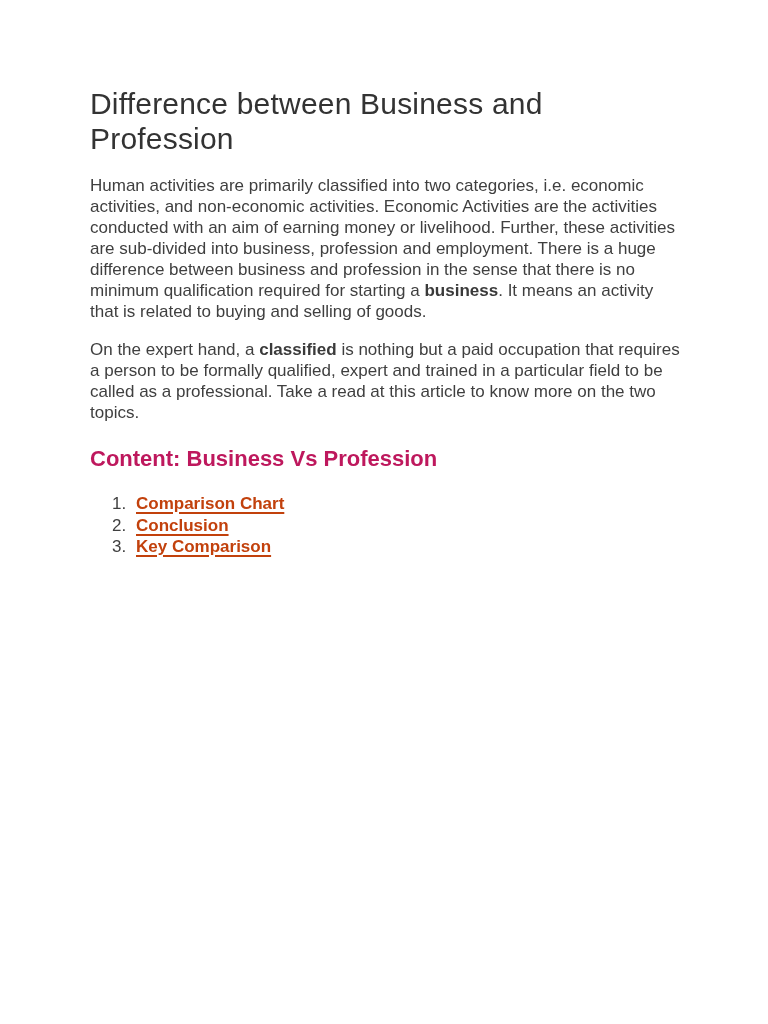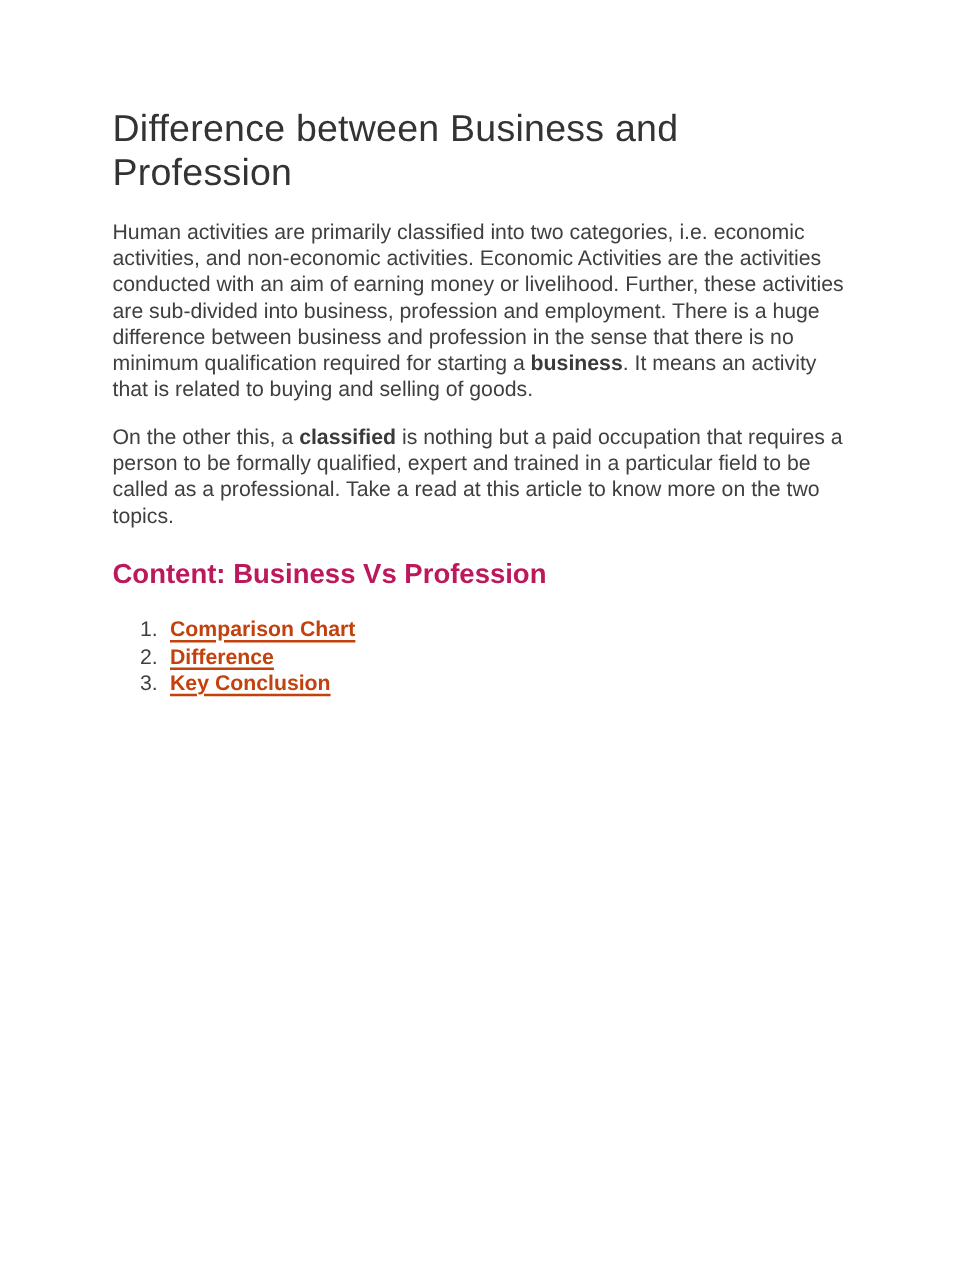--- a/index.html
+++ b/index.html
@@ -75,29 +75,29 @@
 </style>
 </head>
 <body>
 
 <div class="page">
 
   <h1 class="doc-title">Difference between Business and Profession</h1>
 
   <p class="doc-paragraph"><span>Human activities are primarily classified into two categories, i.e. economic activities, and non-economic activities. Economic Activities are the activities conducted with an aim of earning money or livelihood. Further, these activities are sub-divided into business, profession and employment. There is a huge difference between business and profession in the sense that there is no minimum qualification required for starting a </span><b>business</b><span>. It means an activity that is related to buying and selling of goods.</span></p>
 
-  <p class="doc-paragraph"><span>On the other this, a </span><b>classified</b><span> is nothing but a paid occupation that requires a person to be formally qualified, expert and trained in a particular field to be called as a professional. Take a read at this article to know more on the two topics.</span></p>
+  <p class="doc-paragraph"><span>On the expert hand, a </span><b>classified</b><span> is nothing but a paid occupation that requires a person to be formally qualified, expert and trained in a particular field to be called as a professional. Take a read at this article to know more on the two topics.</span></p>
 
   <h2 class="section-heading">Content: Business Vs Profession</h2>
 
   <ol class="toc-list">
     <li class="toc-item">
       <span class="toc-num">1.</span><a class="toc-link" href="#">Comparison Chart</a>
     </li>
     <li class="toc-item">
-      <span class="toc-num">2.</span><a class="toc-link" href="#">Difference</a>
+      <span class="toc-num">2.</span><a class="toc-link" href="#">Conclusion</a>
     </li>
     <li class="toc-item">
-      <span class="toc-num">3.</span><a class="toc-link" href="#">Key Conclusion</a>
+      <span class="toc-num">3.</span><a class="toc-link" href="#">Key Comparison</a>
     </li>
   </ol>
 
 </div>
 
 </body></html>

